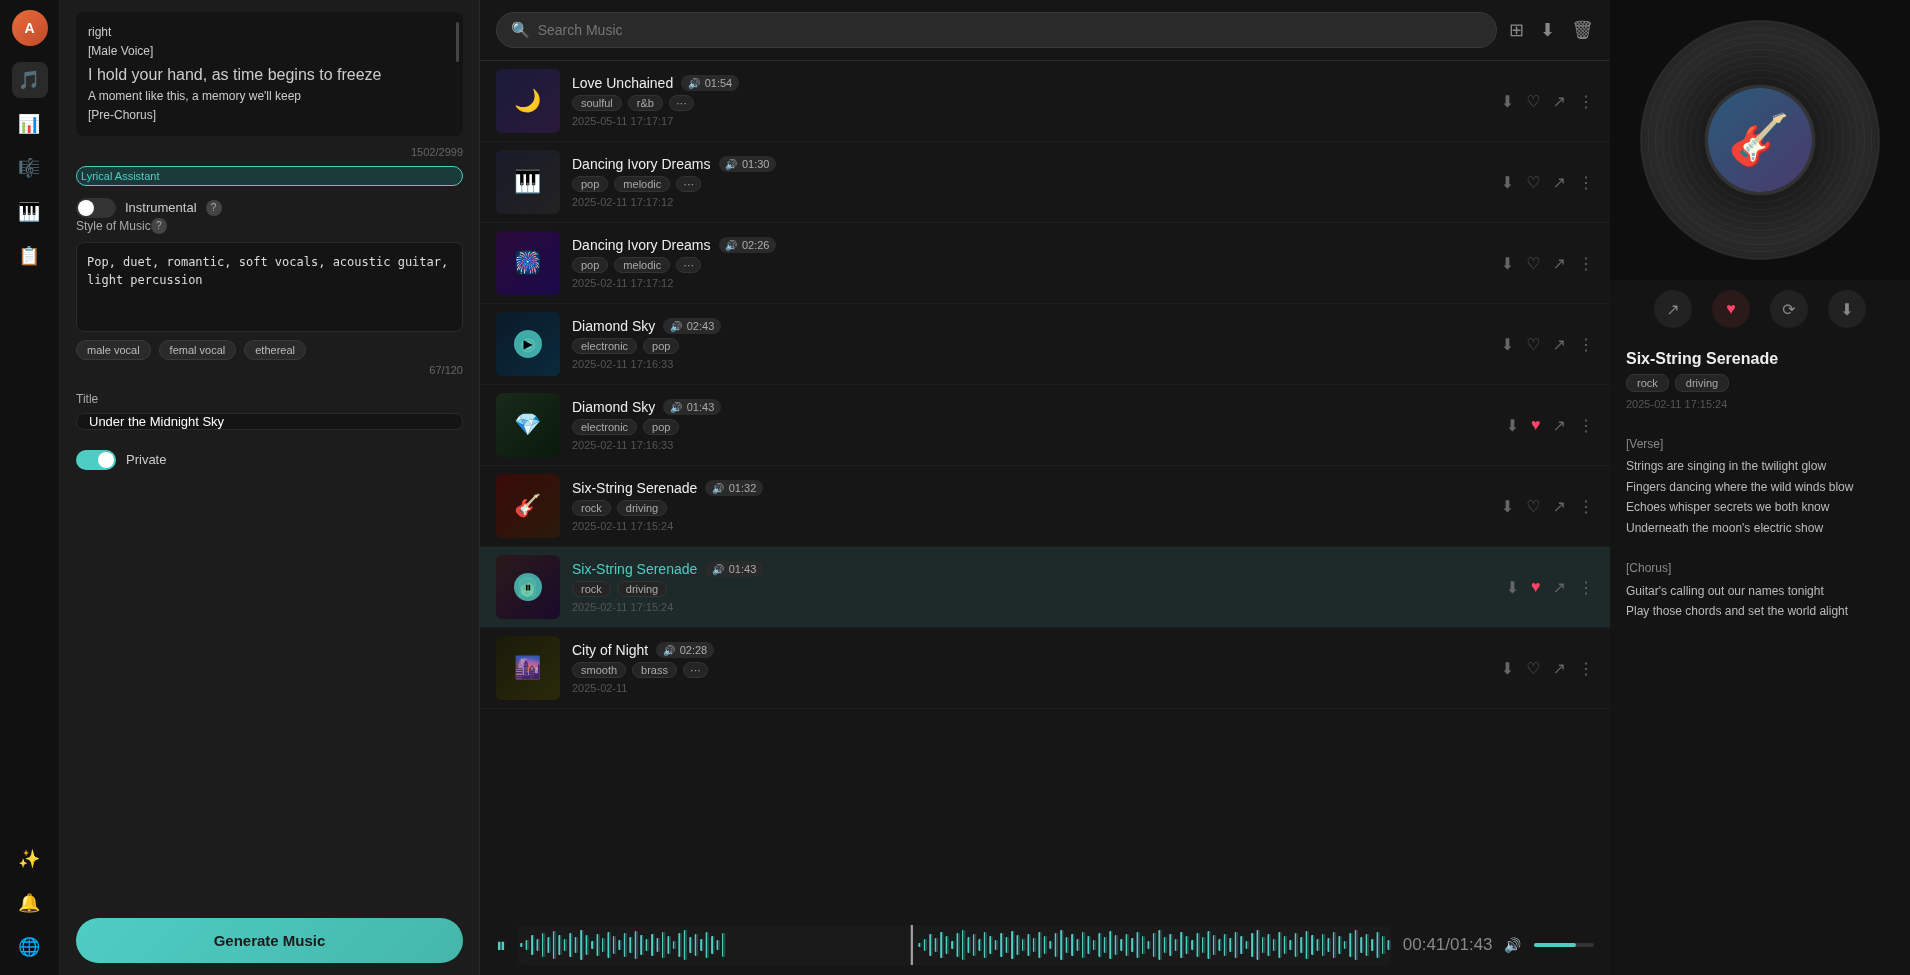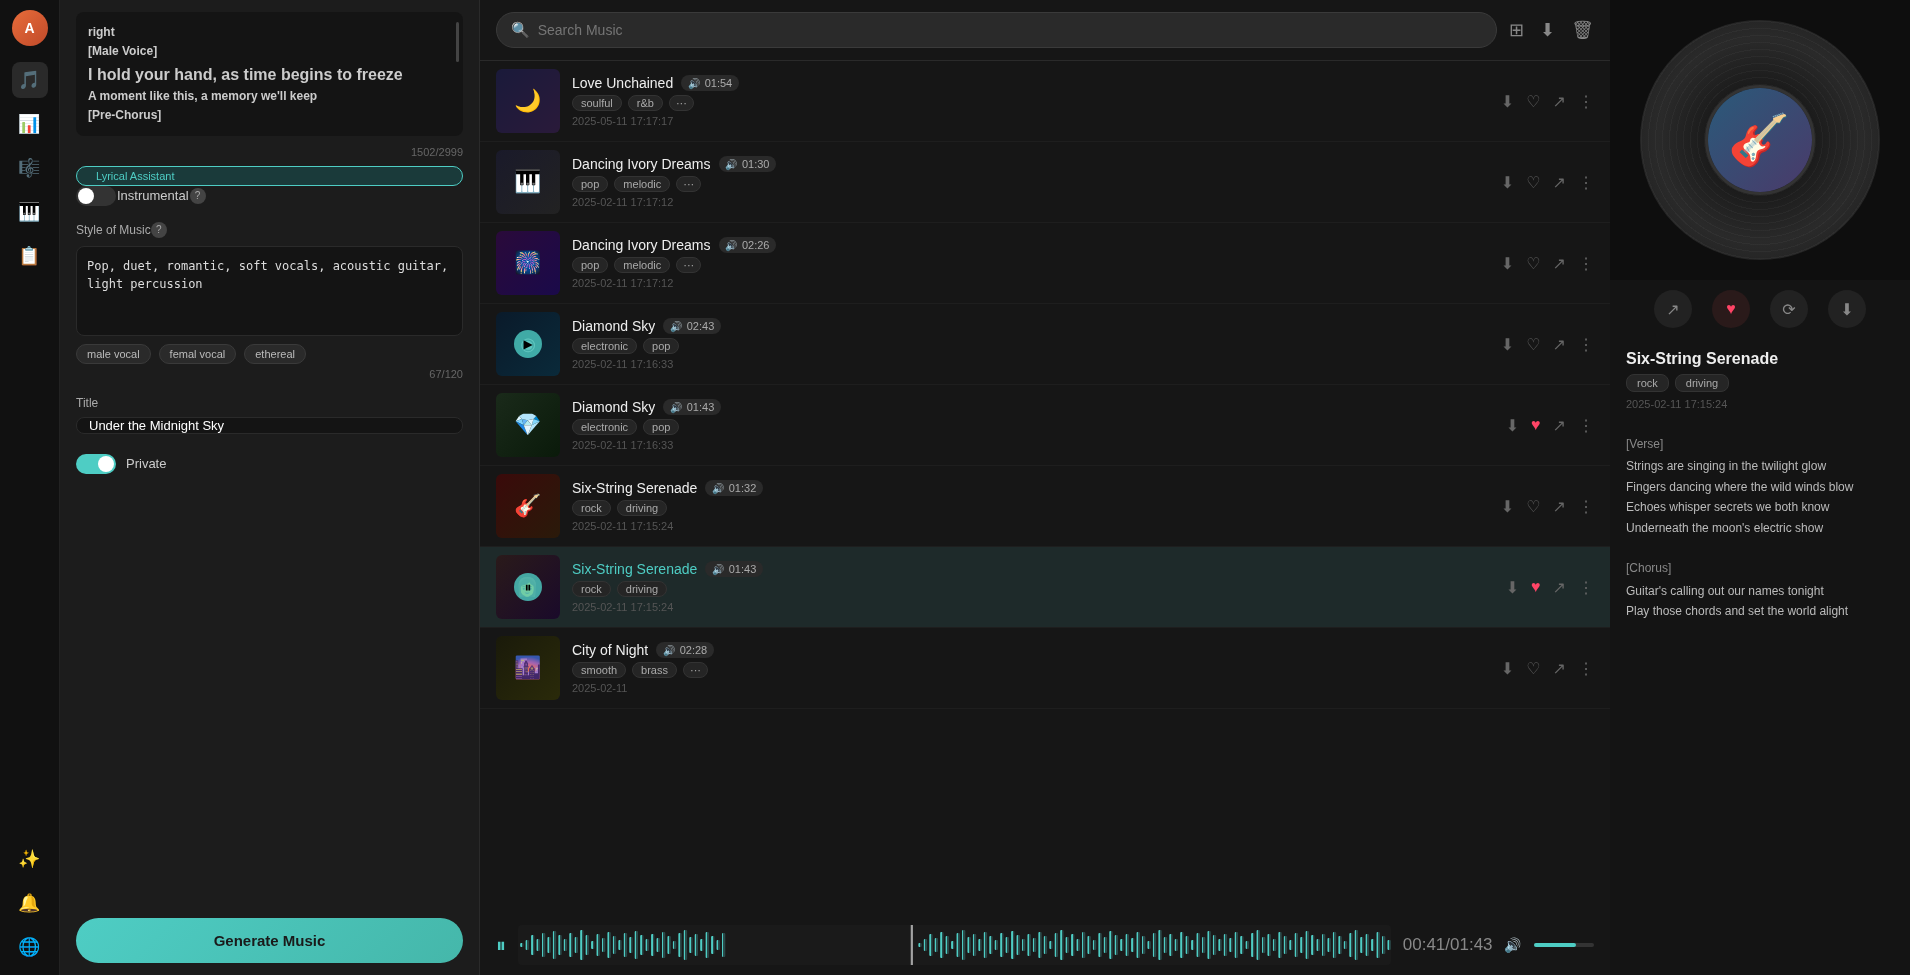--- a/index.html
+++ b/index.html
@@ -60,21 +60,20 @@
 
     .lyrics-area {
       background: #141414;
       border-radius: 8px;
       padding: 10px 12px;
       font-size: 12px;
       color: #ccc;
       line-height: 1.6;
       margin-bottom: 10px;
       position: relative;
-      font-weight: bold;
     }
     .lyrics-area .scrollbar {
       position: absolute;
       right: 4px; top: 10px;
       width: 3px; height: 40px;
       background: #444;
       border-radius: 2px;
     }
     .char-count {
       text-align: right;
@@ -82,29 +81,29 @@
       color: #666;
       margin-bottom: 8px;
     }
 
     .lyrical-badge {
       display: inline-block;
       background: #1a3a3a;
       color: #4ecdc4;
       border: 1px solid #4ecdc4;
       border-radius: 12px;
-      padding: 3px 19px;
+      padding: 3px 4px;
       font-size: 11px;
+      margin-bottom: 12px;
     }
 
     .toggle-row {
       display: flex;
       align-items: center;
-      gap: 1px;
-      margin-bottom: 16px;
+      gap: 9px;
     }
     .toggle {
       width: 40px; height: 20px;
       background: #333;
       border-radius: 10px;
       position: relative;
       cursor: pointer;
     }
     .toggle.on { background: #4ecdc4; }
     .toggle::after {

